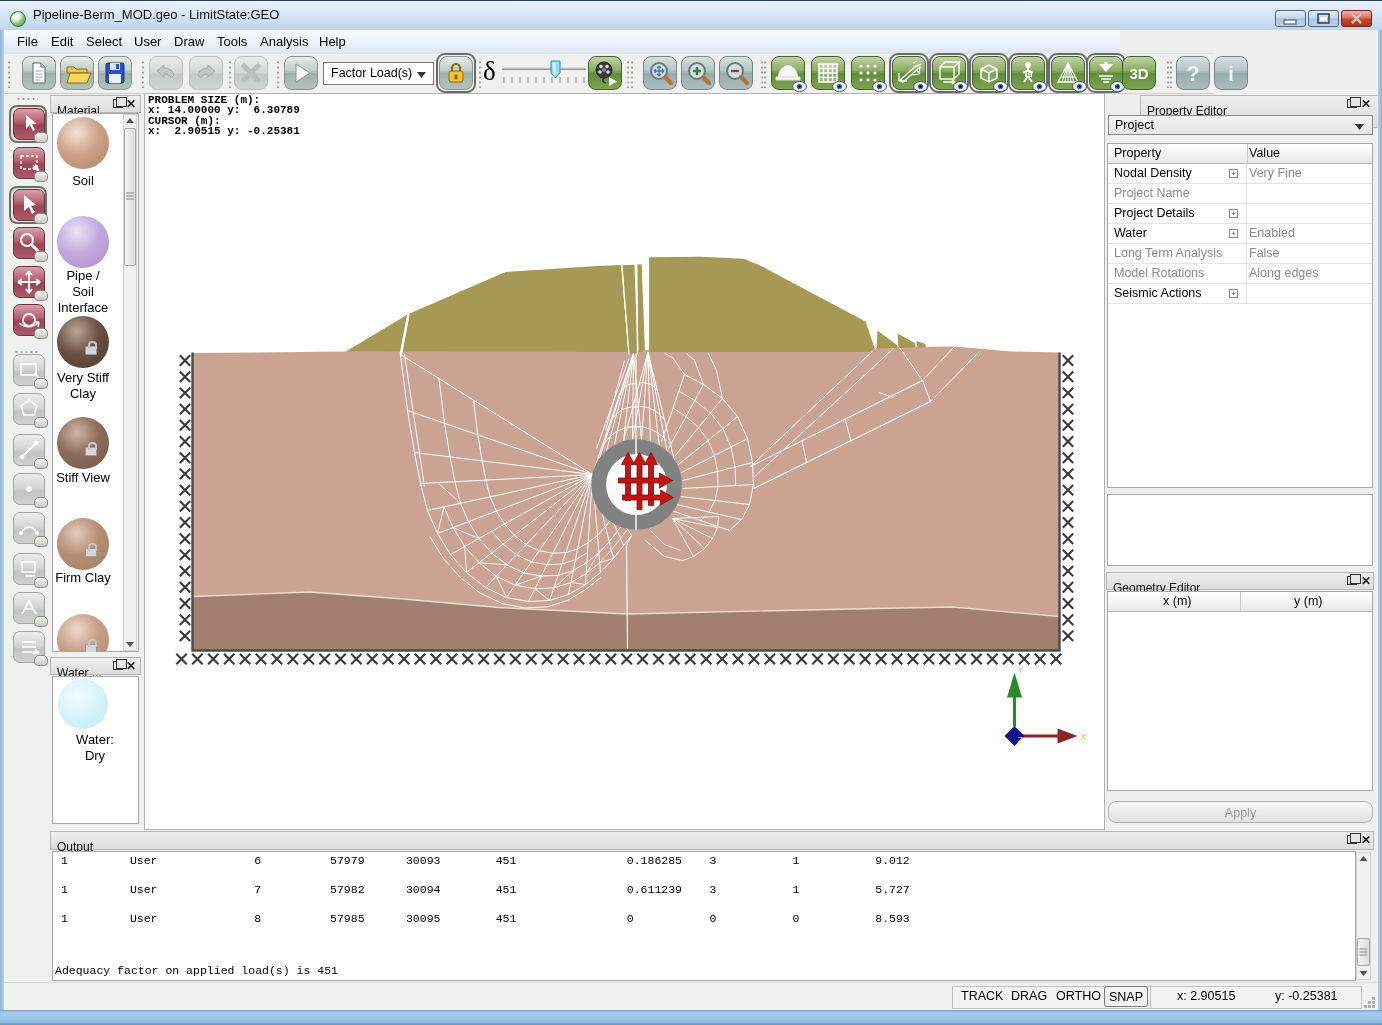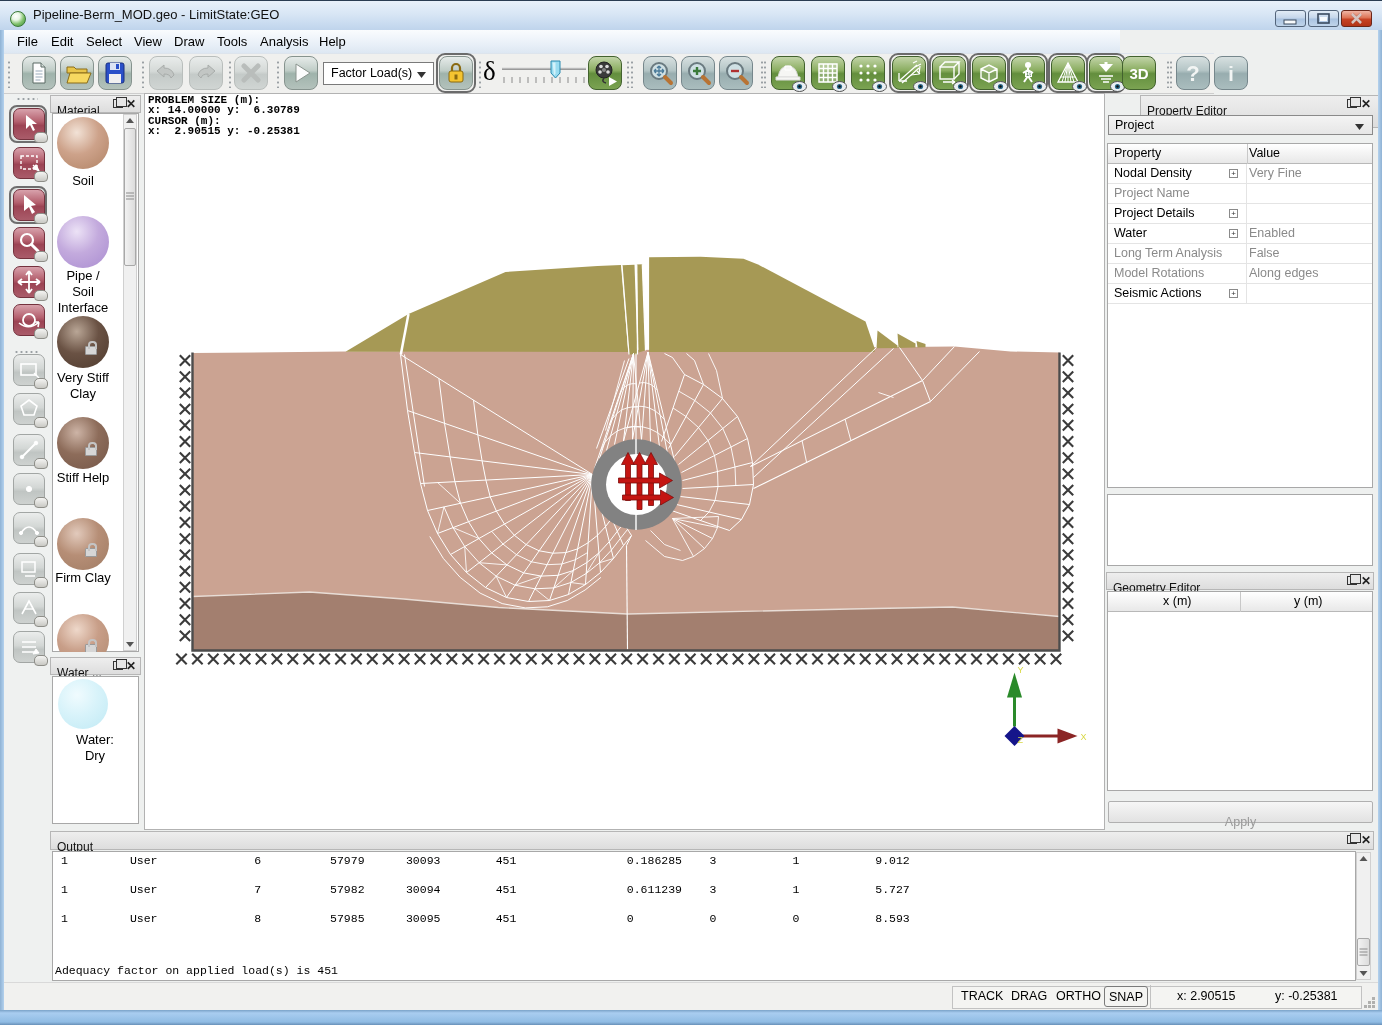--- a/index.html
+++ b/index.html
@@ -71,21 +71,21 @@
     </svg></div>
 <div class="abs wbtn" id="wclose"><svg width="29" height="15">
       <path d="M10 3 L19 12 M19 3 L10 12" stroke="#ffffff" stroke-width="2.6"></path>
       <path d="M10 3 L19 12 M19 3 L10 12" stroke="#5a1408" stroke-width="3.8" opacity="0.25"></path>
     </svg></div>
 
 <div class="abs" id="menubar">
 <span class="menu" style="left:17px">File</span>
 <span class="menu" style="left:51px">Edit</span>
 <span class="menu" style="left:86px">Select</span>
-<span class="menu" style="left:134px">View</span>
+<span class="menu" style="left:134px">User</span>
 <span class="menu" style="left:174px">Draw</span>
 <span class="menu" style="left:217px">Tools</span>
 <span class="menu" style="left:260px">Analysis</span>
 <span class="menu" style="left:319px">Help</span>
 </div>
 
 <div class="abs" id="toolbar">
 <div class="grip" style="left:7px"></div>
 <div class="tbtn" style="left:22px">
       <svg width="32" height="32">
@@ -410,21 +410,21 @@
 <div class="sph" style="left:57px;top:216px;width:52px;height:52px;background:radial-gradient(circle at 38% 30%,#ece2f6 0%,#c3aadd 45%,#a98cd0 100%)"></div>
 <div class="sphlbl" style="left:40px;top:268px">Pipe /</div>
 <div class="sphlbl" style="left:40px;top:284px">Soil</div>
 <div class="sphlbl" style="left:40px;top:300px">Interface</div>
 <div class="sph" style="left:57px;top:316px;width:52px;height:52px;background:radial-gradient(circle at 38% 30%,#b9a696 0%,#6a5244 45%,#4e3a2e 100%)"></div>
 <div class="lock" style="left:85px;top:346px"></div>
 <div class="sphlbl" style="left:40px;top:370px">Very Stiff</div>
 <div class="sphlbl" style="left:40px;top:386px">Clay</div>
 <div class="sph" style="left:57px;top:417px;width:52px;height:52px;background:radial-gradient(circle at 38% 30%,#cdb4a6 0%,#8d6c5a 45%,#745648 100%)"></div>
 <div class="lock" style="left:85px;top:447px"></div>
-<div class="sphlbl" style="left:40px;top:470px">Stiff Help</div>
+<div class="sphlbl" style="left:40px;top:470px">Stiff View</div>
 <div class="sph" style="left:57px;top:518px;width:52px;height:52px;background:radial-gradient(circle at 38% 30%,#e2cabc 0%,#b68e76 45%,#a07c64 100%)"></div>
 <div class="lock" style="left:85px;top:548px"></div>
 <div class="sphlbl" style="left:40px;top:570px">Firm Clay</div>
 <div class="sph" style="left:57px;top:614px;width:52px;height:52px;background:radial-gradient(circle at 38% 30%,#eed8ca 0%,#c89e88 45%,#b08a70 100%)"></div>
 <div class="lock" style="left:85px;top:644px"></div>
 <div class="abs" style="left:52px;top:652px;width:87px;height:6px;background:#eff1f0"></div>
 
 <div class="sb" style="left:123px;top:114px;width:14px;height:537px"></div>
 <svg class="abs" style="left:123px;top:114px" width="14" height="537">
     <path d="M3 9 L7 4 L11 9 Z" fill="#555"></path>
@@ -725,21 +725,21 @@
 <div class="dockbody" style="left:1107px;top:494px;width:266px;height:72px"></div>
 <div class="dockhdr" style="left:1106px;top:572px;width:268px;height:18px">Geometry Editor</div>
 <div class="flt" style="left:1347px;top:576px"></div>
 <div class="clx" style="left:1361px;top:574px">✕</div>
 <div class="dockbody" style="left:1107px;top:591px;width:266px;height:200px"></div>
 <div class="abs" style="left:1108px;top:592px;width:264px;height:20px;background:linear-gradient(180deg,#ffffff,#e8e8e8);border-bottom:1px solid #b8b8b8;font-size:12.5px">
     <span style="position:absolute;left:55px;top:2px">x (m)</span>
     <span style="position:absolute;left:186px;top:2px">y (m)</span>
     <span style="position:absolute;left:132px;top:0;width:1px;height:20px;background:#c8c8c8"></span>
   </div>
-<div class="abs" style="left:1108px;top:801px;width:265px;height:22px;background:linear-gradient(180deg,#f6f6f6,#e2e2e2);border:1px solid #b0b0b0;border-radius:2px;font-size:12.5px;color:#9a9a9a;text-align:center;padding-top:13px">Apply</div>
+<div class="abs" style="left:1108px;top:801px;width:265px;height:22px;background:linear-gradient(180deg,#f6f6f6,#e2e2e2);border:1px solid #b0b0b0;border-radius:8px;font-size:12.5px;color:#9a9a9a;text-align:center;padding-top:4px">Apply</div>
 
 <div class="dockhdr" style="left:50px;top:831px;width:1324px;height:19px">Output</div>
 <div class="flt" style="left:1347px;top:835px"></div>
 <div class="clx" style="left:1361px;top:833px">✕</div>
 <div class="dockbody" style="left:52px;top:851px;width:1304px;height:130px"></div>
 <pre class="abs" style="left:54px;top:846px;font-size:11.5px;line-height:29px;color:#000"> 1         User              6          57979      30093        451                0.186285    3           1           9.012
  1         User              7          57982      30094        451                0.611239    3           1           5.727
  1         User              8          57985      30095        451                0           0           0           8.593</pre>
 <pre class="abs" style="left:55px;top:964px;font-size:11.5px;color:#000">Adequacy factor on applied load(s) is 451</pre>
 <div class="sb" style="left:1356px;top:852px;width:15px;height:128px"></div>

